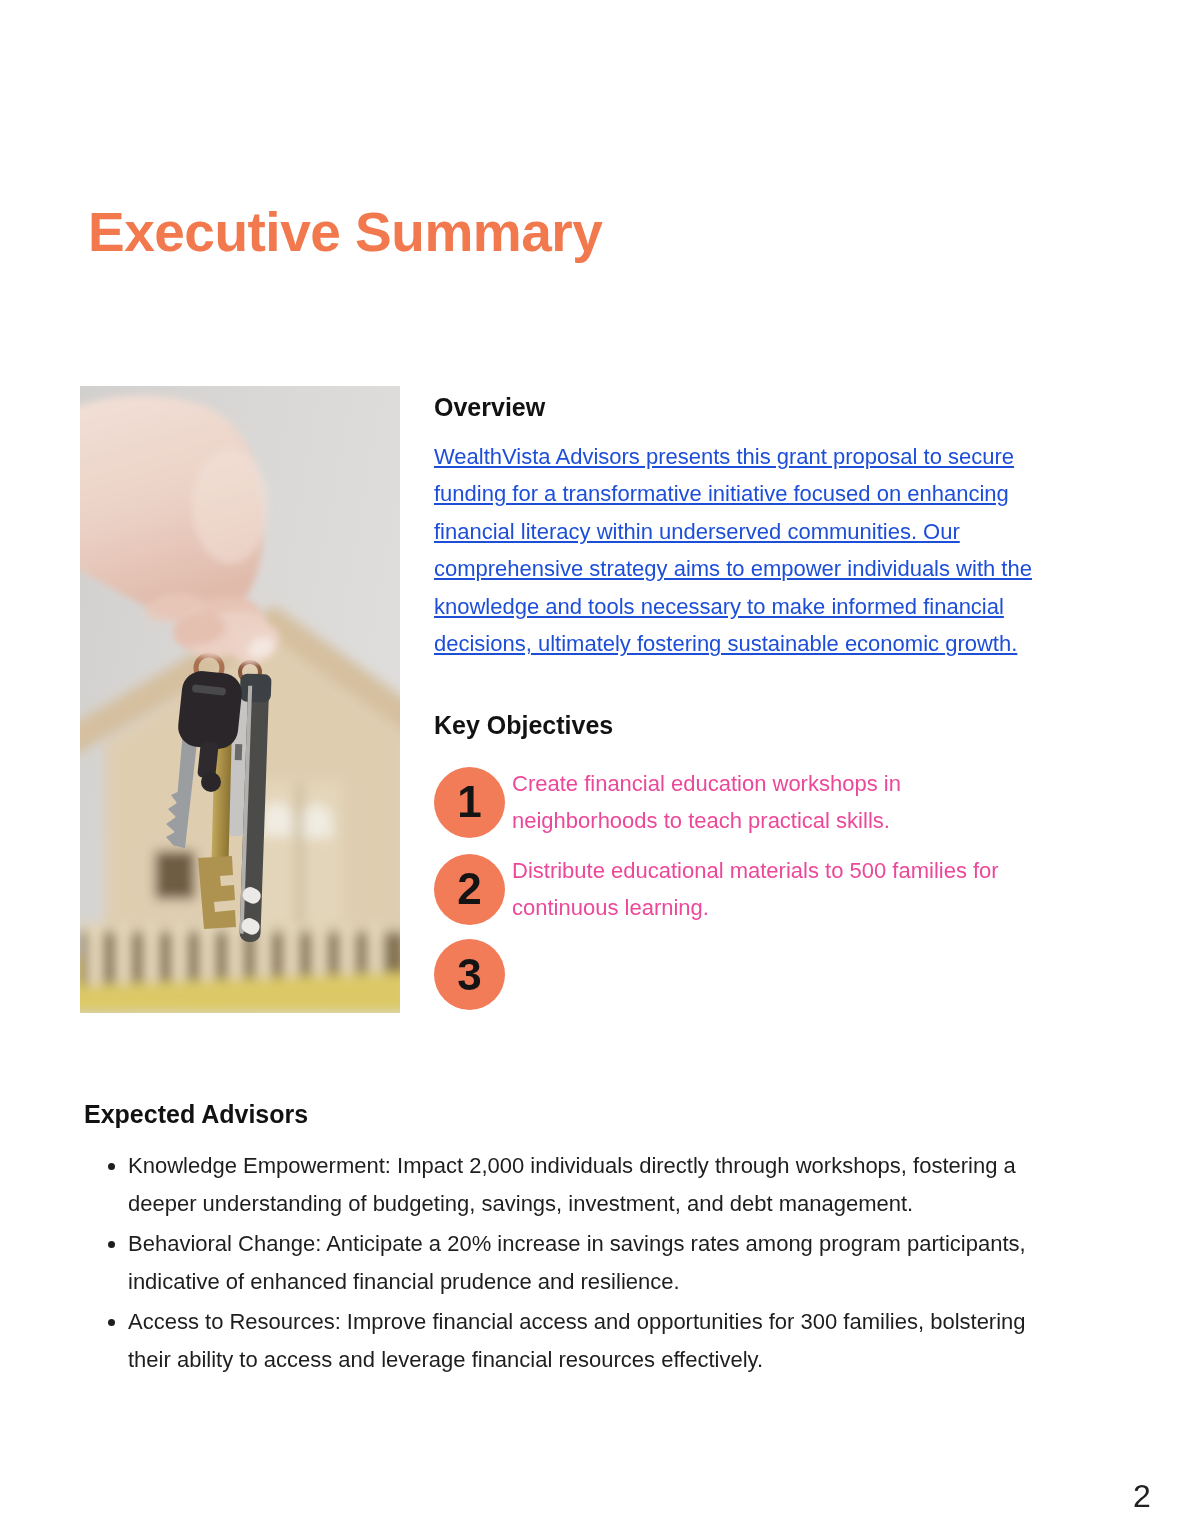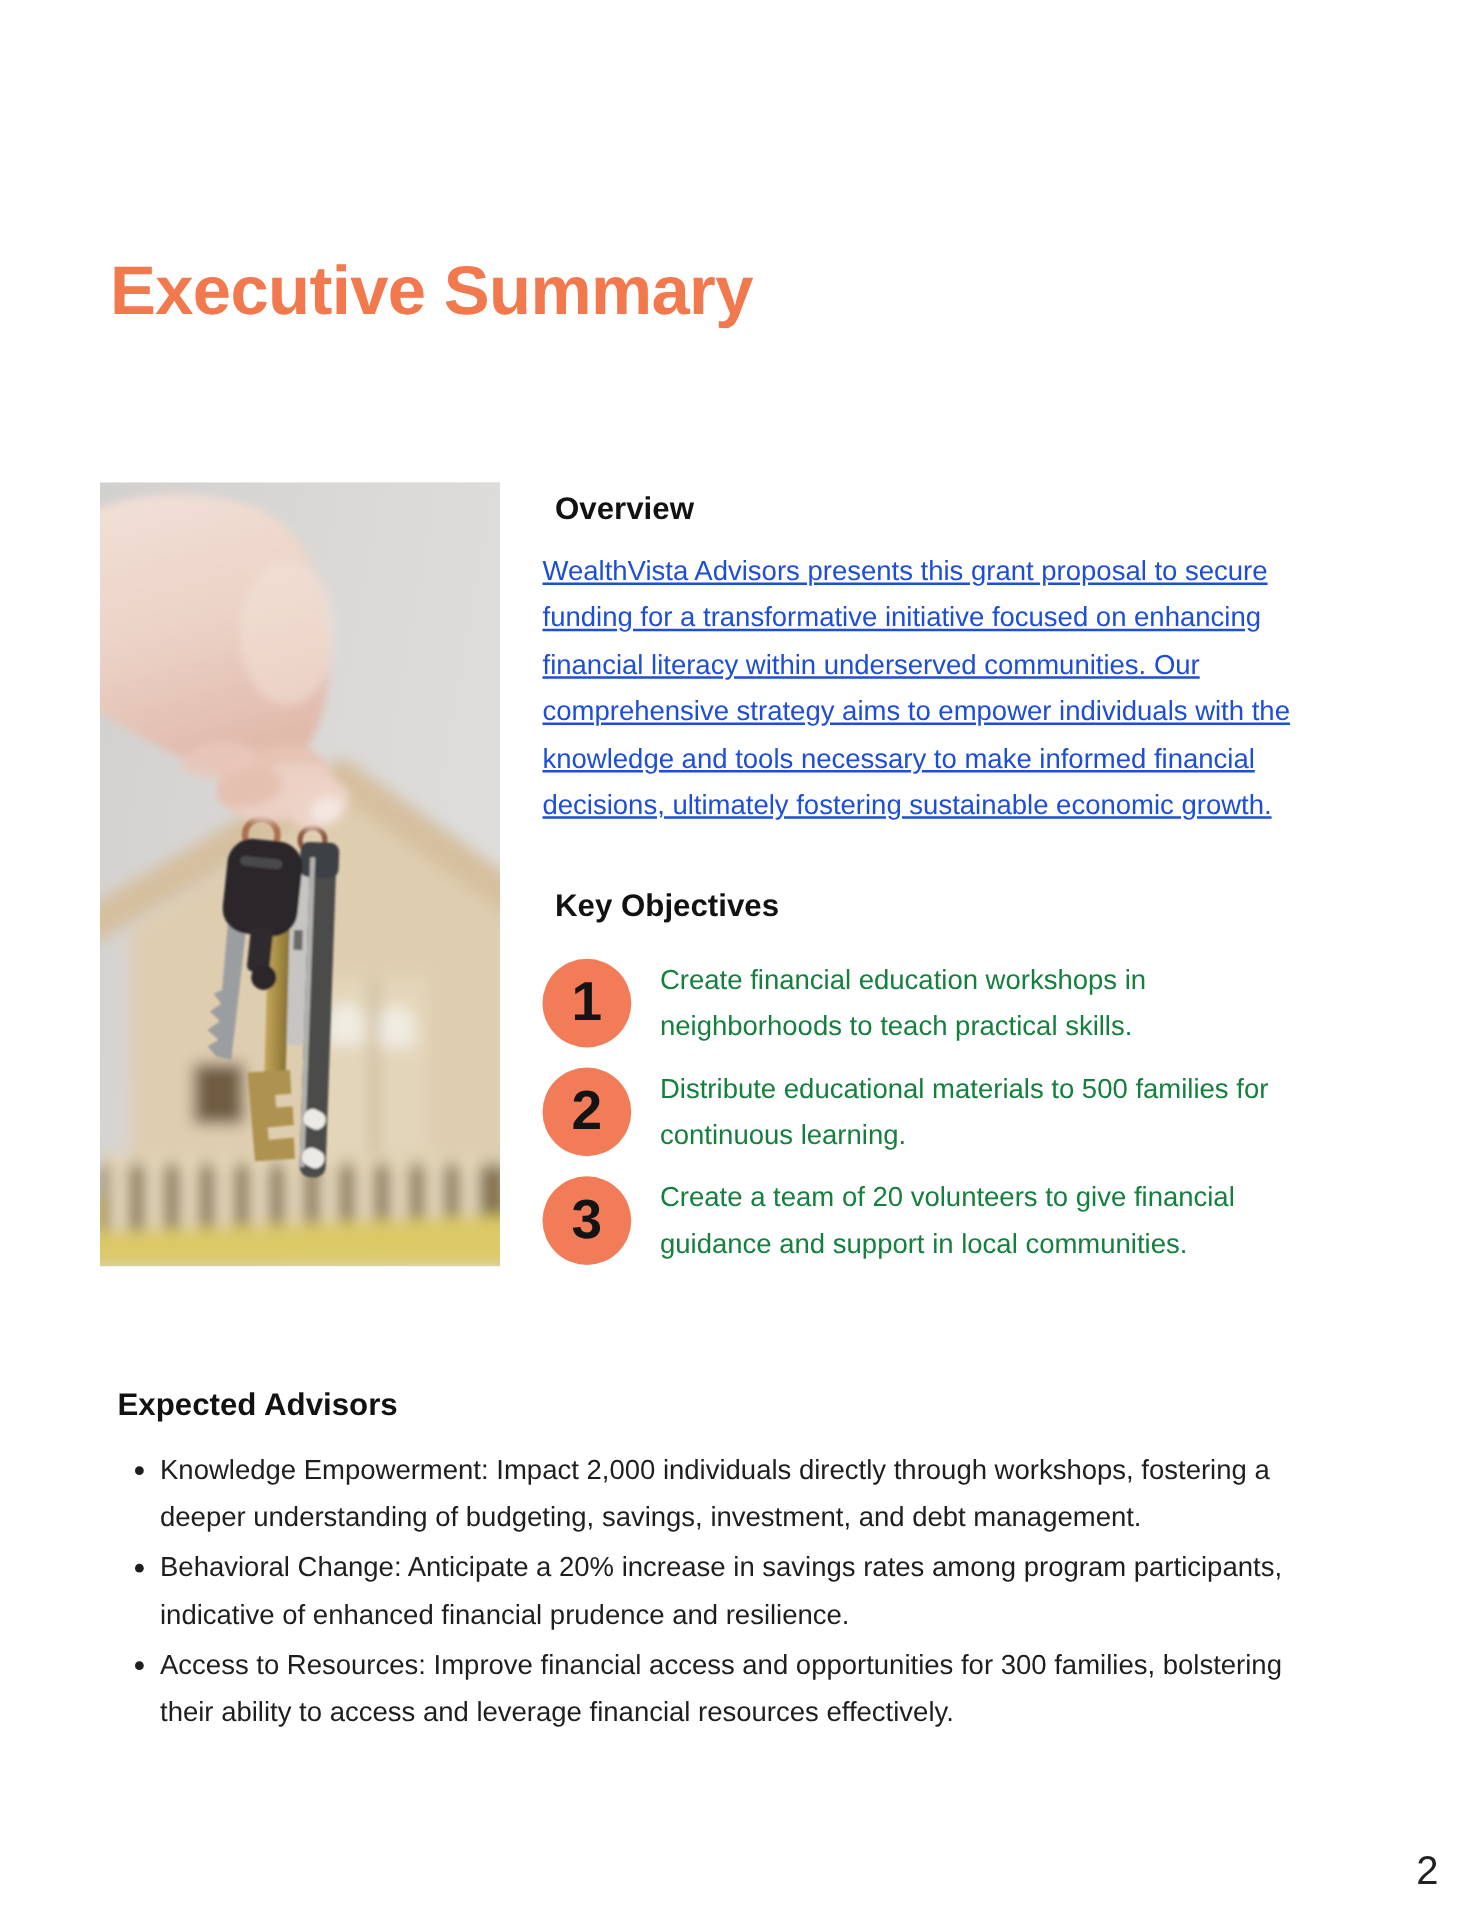--- a/index.html
+++ b/index.html
@@ -14,38 +14,38 @@
     font-size:55px;font-weight:bold;letter-spacing:-0.5px;
     color:#F2784E;line-height:1.2;
   }
   .photo{
     position:absolute;left:80px;top:386px;width:320px;height:627px;margin:0;
     overflow:hidden;background:#d6d4d2;
   }
   .photo svg{display:block;}
   .right-col{position:absolute;left:434px;top:386px;width:662px;}
   .h{
-    margin:10px;font-size:25px;font-weight:bold;color:#121212;line-height:1.3;
+    margin:0;font-size:25px;font-weight:bold;color:#121212;line-height:1.3;
   }
   .right-col .h-overview{margin-top:5px;}
   .body-text{
     margin:14px 0 0 0;font-size:22px;line-height:37.5px;color:#1d4ed8;
     width:640px;
     text-decoration:underline;
   }
   .h-objectives{margin-top:46px;}
   .objectives{margin-top:24px;}
   .obj-row{display:flex;align-items:center;margin-bottom:13px;}
   .obj-badge{
     flex:0 0 71px;width:71px;height:71px;border-radius:50%;
     background:#F27B58;color:#141414;font-size:44px;font-weight:bold;
     display:flex;align-items:center;justify-content:center;
   }
   .obj-text{
-    margin-left:23px;font-size:22px;line-height:37px;width:505px;color:#15803d;
+    margin-left:7px;font-size:22px;line-height:37px;width:505px;color:#ec4899;
   }
   .outcomes{position:absolute;left:84px;top:1098px;width:980px;}
   .outcomes ul{margin:16px 0 0 0;padding-left:44px;}
   .outcomes li{
     font-size:22px;line-height:38px;margin-bottom:2px;color:#1e1e1e;
     width:920px;
   }
   .page-number{
     position:absolute;left:1133px;top:1478px;font-size:32px;color:#212121;
   }
@@ -173,21 +173,20 @@
       <div class="obj-row">
         <div class="obj-badge">1</div>
         <div class="obj-text">Create financial education workshops in neighborhoods to teach practical skills.</div>
       </div>
       <div class="obj-row">
         <div class="obj-badge">2</div>
         <div class="obj-text">Distribute educational materials to 500 families for continuous learning.</div>
       </div>
       <div class="obj-row">
         <div class="obj-badge">3</div>
-        <div class="obj-text">Create a team of 20 volunteers to give financial guidance and support in local communities.</div>
       </div>
     </div>
   </section>
 
   <section class="outcomes">
     <h2 class="h">Expected Advisors</h2>
     <ul>
       <li>Knowledge Empowerment: Impact 2,000 individuals directly through workshops, fostering a deeper understanding of budgeting, savings, investment, and debt management.</li>
       <li>Behavioral Change: Anticipate a 20% increase in savings rates among program participants, indicative of enhanced financial prudence and resilience.</li>
       <li>Access to Resources: Improve financial access and opportunities for 300 families, bolstering their ability to access and leverage financial resources effectively.</li>

